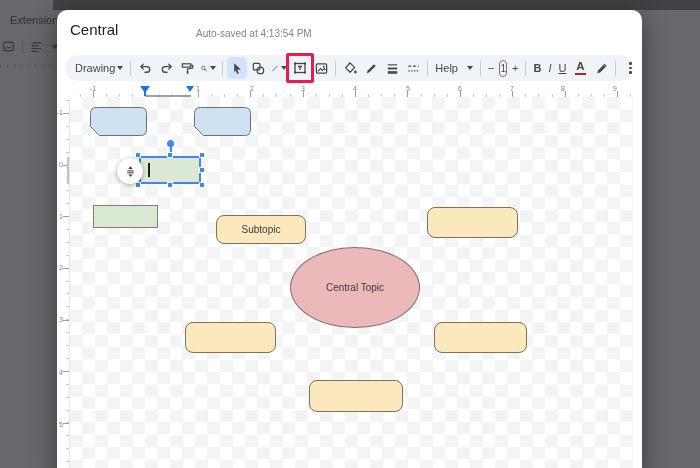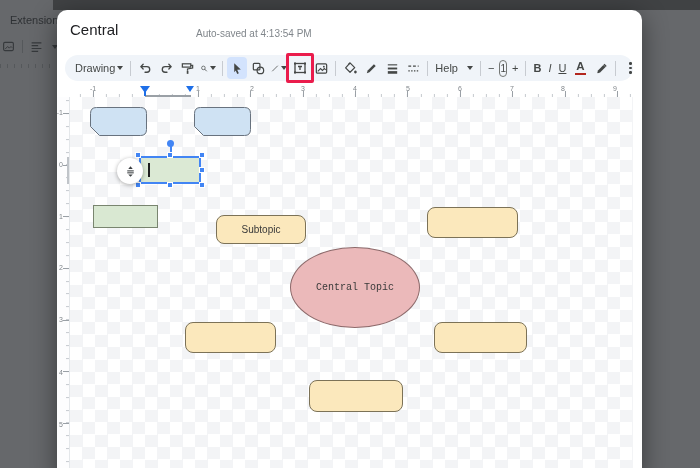--- a/index.html
+++ b/index.html
@@ -74,21 +74,21 @@
   .shape { position:absolute; border:1px solid #6e6e6e; display:flex; align-items:center; justify-content:center;
     font-size:10px; color:#3a3a3a; }
   .yellow { background:#fbe8bc; border-color:#7c7257; border-radius:8px; }
   .sub { left:126px; top:118px; width:90px; height:29px;margin-left:20px; }
   .ytr { left:357px; top:110px; width:91px; height:31px; }
   .yml { left:115px; top:225px; width:91px; height:31px; }
   .ymr { left:364px; top:225px; width:93px; height:31px; }
   .yb  { left:239px; top:283px; width:94px; height:32px; }
   .green-rect { left:23px; top:108px; width:65px; height:23px; background:#d9e8d2; border-color:#79856f; }
   .ellipse { left:220px; top:150px; width:130px; height:81px; background:#ebb9ba; border:1px solid #8d6a6b;
-    border-radius:50%;font-family:Liberation Mono, monospace; }
+    border-radius:50%; }
   .bluewrap { position:absolute; width:57px; height:29px; }
   .b1 { left:20px; top:10px; } .b2 { left:124px; top:10px; }
 
   
   .sel-green { position:absolute; left:70px; top:60px; width:60px; height:26px; background:#dbe9d4;
     border:1px solid #6f7d68; }
   .sel-outline { position:absolute; inset:-2px; border:2px solid #4285f4; pointer-events:none; }
   .handle { position:absolute; width:6px; height:6px; background:#4285f4; border:1px solid #fff; }
   .h-nw{left:-6px;top:-6px;} .h-n{left:50%;margin-left:-3px;top:-6px;} .h-ne{right:-6px;top:-6px;}
   .h-w{left:-6px;top:50%;margin-top:-3px;} .h-e{right:-6px;top:50%;margin-top:-3px;}

